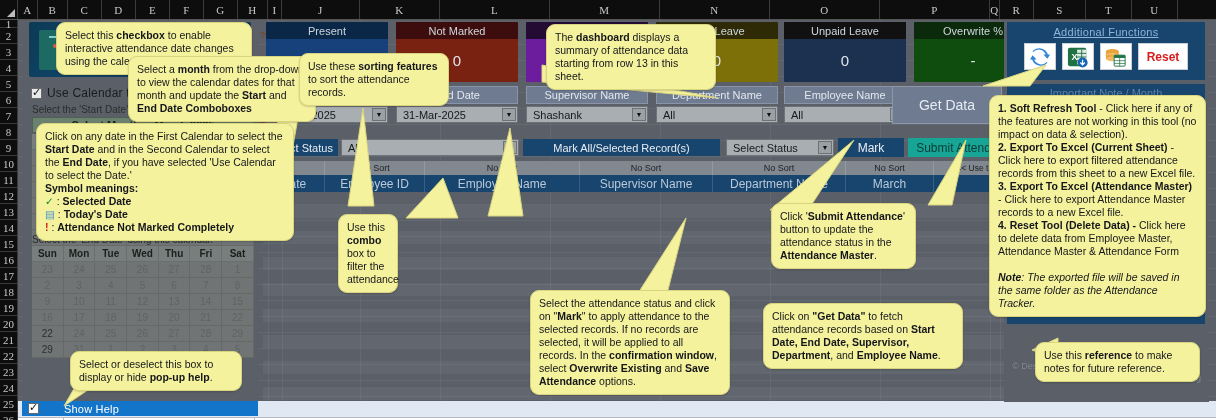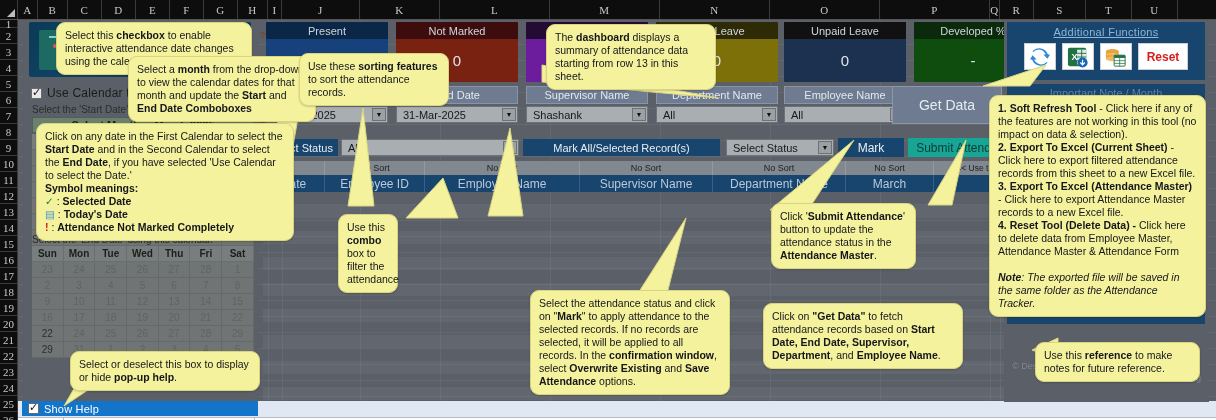--- a/index.html
+++ b/index.html
@@ -111,21 +111,21 @@
   .cal-cell .tick { color: #0f8a2e; font-size: 9px; margin-left: 1px; }
 
   .cal2-title { position:absolute; left:9px; top:214px; font-size:10px; color:#2c2c2c;}
   .cal2 { position:absolute; left:9px; top:226px; width:222px;}
 
   .showhelp-bar {
     position: absolute; left: 4px; top: 381px; width: 236px; height: 15px;
     background: #1275c9; display: flex; align-items: center; gap: 5px; padding-left: 6px;
   }
   .showhelp-bar .chk-box { background: #fff; }
-  .showhelp-bar .chk-label { color: #fff; font-size: 11px; }
+  .showhelp-bar .chk-label { color: #fff; font-size: 11px; margin-left: 20px; }
 
   
   .card { position: absolute; border-radius: 1px; overflow: hidden; }
   .card .cap {
     height: 17px; display: flex; align-items: center; justify-content: center;
     font-size: 11px; color: #cfd6dd;
   }
   .card .val {
     display: flex; align-items: center; justify-content: center;
     font-size: 15px; color: #dfe5ea;
@@ -675,21 +675,21 @@
         </div>
         <div class="card" style="left: 638px; top: 2px; width: 122px; height: 60px; background: rgb(125, 112, 9);">
           <div class="cap" style="background: rgb(46, 42, 6);">Paid Leave</div>
           <div class="val" style="height: 43px;">0</div>
         </div>
         <div class="card" style="left: 766px; top: 2px; width: 122px; height: 60px; background: rgb(28, 49, 80);">
           <div class="cap" style="background: rgb(17, 17, 17);">Unpaid Leave</div>
           <div class="val" style="height: 43px;">0</div>
         </div>
         <div class="card" style="left: 896px; top: 2px; width: 118px; height: 60px; background: rgb(14, 77, 14);">
-          <div class="cap" style="background: rgb(11, 42, 11);">Developed  %</div>
+          <div class="cap" style="background: rgb(11, 42, 11);">Overwrite  %</div>
           <div class="val" style="height: 43px;">-</div>
         </div>
       </div>
 
     <div id="flabels">
         <div class="flabel" style="left: 248px; top: 66px; width: 122px;">Start Date</div>
         <div class="flabel" style="left: 378px; top: 66px; width: 122px;">End Date</div>
         <div class="flabel" style="left: 508px; top: 66px; width: 122px;">Supervisor Name</div>
         <div class="flabel" style="left: 638px; top: 66px; width: 122px;">Department Name</div>
         <div class="flabel" style="left: 766px; top: 66px; width: 122px;">Employee Name</div>
@@ -836,21 +836,21 @@
       <polygon points="752,190 836,120 790,190" fill="#f5f29e" stroke="#d9d480" stroke-width="1"></polygon>
       <polygon points="910,185 948,120 934,185" fill="#f5f29e" stroke="#d9d480" stroke-width="1"></polygon>
       <polygon points="965,66 1028,45 1012,66" fill="#f5f29e" stroke="#d9d480" stroke-width="1"></polygon>
       <polygon points="1014,330 1040,318 1040,340" fill="#f5f29e" stroke="#d9d480" stroke-width="1"></polygon>
       <polygon points="330,186 345,88 356,186" fill="#f5f29e" stroke="#d9d480" stroke-width="1"></polygon>
     </svg>
 
     <div class="callout" style="left:38px;top:2px;width:196px;">Select this <b>checkbox</b> to enable interactive attendance date changes using the calendars.</div>
     <div class="callout" style="left:110px;top:36px;width:188px;">Select a <b>month</b> from the drop-down to view the calendar dates for that month and update the <b>Start</b> and <b>End Date Comboboxes</b></div>
     <div class="callout" style="left:18px;top:103px;width:258px;">Click on any date in the First Calendar to select the <b>Start Date</b> and in the Second Calendar to select the <b>End Date</b>, if you have selected 'Use Calendar to select the Date.'<br><b>Symbol meanings:</b><br><span style="color:#0f8a2e">✓</span> : <b>Selected Date</b><br><span style="color:#3f8fd0">▤</span> : <b>Today's Date</b><br><span style="color:#d22020"><b>!</b></span> : <b>Attendance Not Marked Completely</b></div>
-    <div class="callout" style="left:52px;top:331px;width:190px;">Select or deselect this box to display or hide <b>pop-up help</b>.</div>
+    <div class="callout" style="left:52px;top:331px;width:172px;">Select or deselect this box to display or hide <b>pop-up help</b>.</div>
     <div class="callout" style="left:281px;top:33px;width:150px;">Use these <b>sorting features</b> to sort the attendance records.</div>
     <div class="callout" style="left:528px;top:4px;width:170px;">The <b>dashboard</b> displays a summary of attendance data starting from row 13 in this sheet.</div>
     <div class="callout" style="left:320px;top:194px;width:60px;">Use this <b>combo</b> box to filter the attendance</div>
     <div class="callout" style="left:512px;top:270px;width:200px;">Select the attendance status and click on "<b>Mark</b>" to apply attendance to the selected records. If no records are selected, it will be applied to all records. In the <b>confirmation window</b>, select <b>Overwrite Existing</b> and <b>Save Attendance</b> options.</div>
     <div class="callout" style="left:753px;top:183px;width:145px;">Click '<b>Submit Attendance</b>' button to update the attendance status in the <b>Attendance Master</b>.</div>
     <div class="callout" style="left:745px;top:283px;width:200px;">Click on <b>"Get Data"</b> to fetch attendance records based on <b>Start Date, End Date, Supervisor, Department</b>, and <b>Employee Name</b>.</div>
     <div class="callout" style="left:971px;top:75px;width:217px;"><b>1. Soft Refresh Tool</b> - Click here if any of the features are not working in this tool (no impact on data &amp; selection).<br><b>2. Export To Excel (Current Sheet)</b> - Click here to export filtered attendance records from this sheet to a new Excel file.<br><b>3. Export To Excel (Attendance Master)</b> - Click here to export Attendance Master records to a new Excel file.<br><b>4. Reset Tool (Delete Data) - </b>Click here to delete data from Employee Master, Attendance Master &amp; Attendance Form<br><br><i><b>Note</b>: The exported file will be saved in the same folder as the Attendance Tracker.</i></div>
     <div class="callout" style="left:1017px;top:322px;width:165px;">Use this <b>reference</b> to make notes for future reference.</div>
   </div>
 </div>

